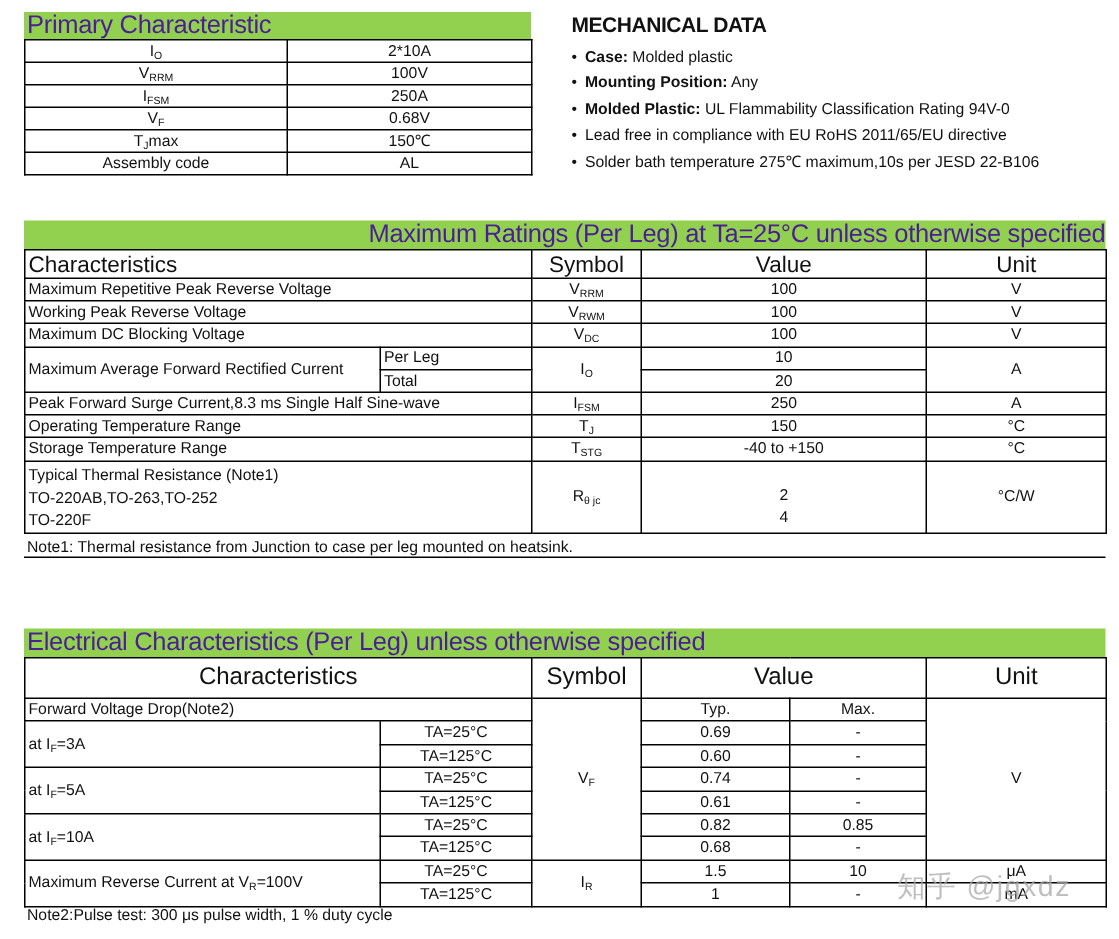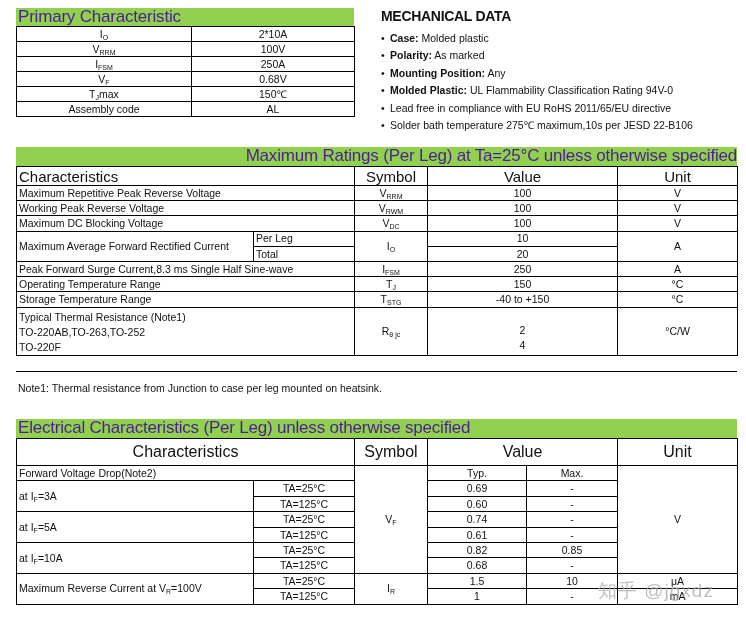--- a/index.html
+++ b/index.html
@@ -32,21 +32,21 @@
   #mech .bullet { display: inline-block; width: 9px; }
 
   
   #maxr td { height: 15.2px; }
   #maxr .hdr td { height: 19px; font-size: 15px; }
   #maxr td.thermal { height: 47px; vertical-align: top; padding-top: 2px; line-height: 15px; }
 
   
   #elec td { height: 15.4px; }
   #elec .hdr td { height: 27px; font-size: 16px; }
-  .note { position: absolute; font-size: 10.5px; white-space: nowrap; margin-top: 23px; }
+  .note { position: absolute; font-size: 10.5px; white-space: nowrap; }
   .rule { position: absolute; height: 1px; background: #000; }
 
   .watermark {
     position: absolute; left: 598px; top: 578px; font-size: 19px; color: rgba(170,170,170,0.75);
     white-space: nowrap; letter-spacing: 1px; pointer-events: none;
   }
 </style>
 </head>
 <body>
 
@@ -80,21 +80,20 @@
   <tr>
     <td class="c">Assembly code</td>
     <td class="c">AL</td>
   </tr>
 </tbody>
   </table>
 
 <div id="mech">
   <div class="title">MECHANICAL DATA</div>
   <div class="item"><span class="bullet">•</span><b>Case:</b><span> Molded plastic</span></div>
-  <div class="item"><span class="bullet">•</span><b>Polarity:</b><span> As marked</span></div>
   <div class="item"><span class="bullet">•</span><b>Mounting Position:</b><span> Any</span></div>
   <div class="item"><span class="bullet">•</span><b>Molded Plastic:</b><span> UL Flammability Classification Rating 94V-0</span></div>
   <div class="item"><span class="bullet">•</span><span>Lead free in compliance with EU RoHS 2011/65/EU directive</span></div>
   <div class="item"><span class="bullet">•</span><span>Solder bath temperature 275℃ maximum,10s   per JESD 22-B106</span></div>
 </div>
 
 <div class="green-bar" style="left:16px; top:147px; width:721px; height:19px; font-size:17px;text-align:right;">Maximum Ratings (Per Leg) at Ta=25°C unless otherwise specified</div>
 <table id="maxr" style="left:16px; top:166px; width:721px;">
   <colgroup>
     <col style="width:237px">

